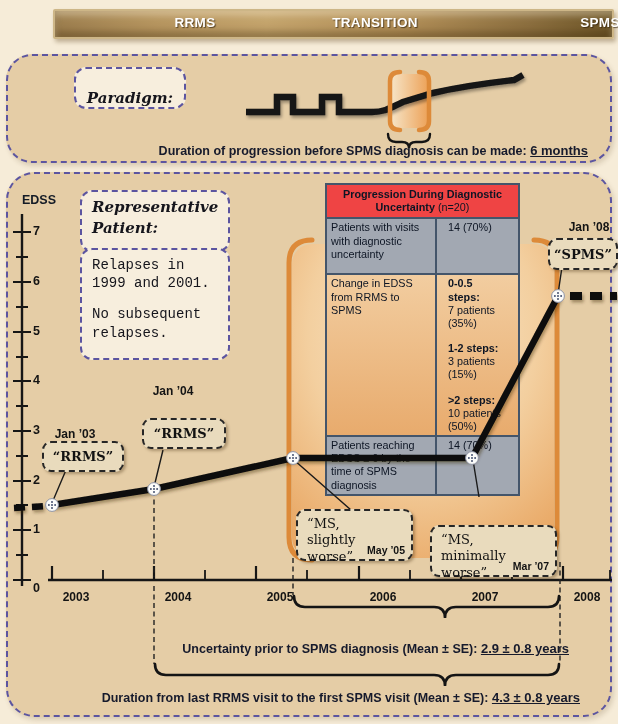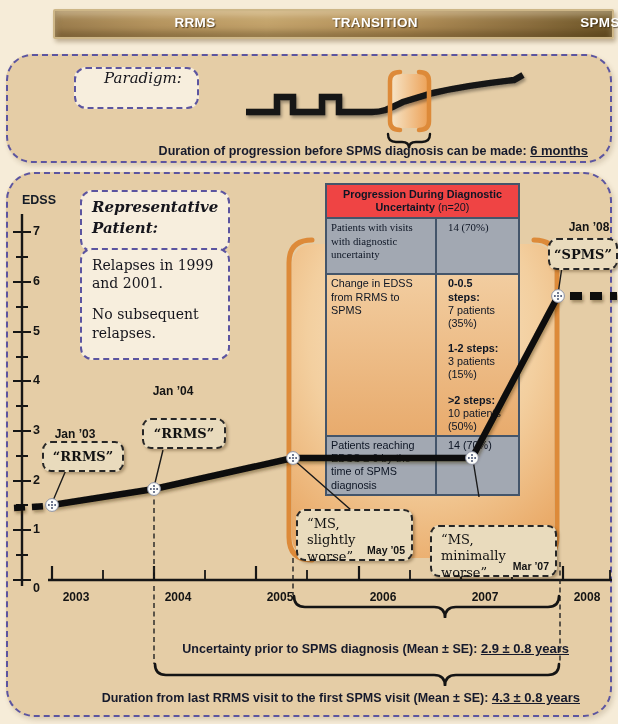--- a/index.html
+++ b/index.html
@@ -15,25 +15,25 @@
   .phase{position:absolute;top:4px;color:#fff;font-weight:bold;font-size:13.5px;letter-spacing:.3px;
     text-align:center;text-shadow:1px 1px 1px rgba(40,25,5,.65);}
 
   
   .panel{border:2px dashed #5c55a0;background:#e5cda6;box-shadow:2px 3px 5px rgba(90,60,20,.18);}
   #paradigm-panel{left:6px;top:54px;width:602px;height:105px;border-radius:26px;}
   #chart-panel{left:6px;top:172px;width:602px;height:541px;border-radius:28px;}
 
   .pbox{background:#f7eedd;border:2px dashed #5c55a0;border-radius:12px;color:#15151c;
     font-family:"DejaVu Serif",serif;}
-  #paradigm-box{left:74px;top:67px;width:108px;height:38px;display:flex;align-items:flex-start;justify-content:center;
-    font-style:italic;font-weight:normal;font-size:15px;padding-left:13px;}
+  #paradigm-box{left:74px;top:67px;width:108px;height:38px;display:flex;align-items:flex-end;justify-content:center;
+    font-style:italic;font-weight:bold;font-size:15px;}
   #repr-box{left:80px;top:190px;width:126px;height:48px;padding:5px 10px;
     font-style:italic;font-weight:bold;font-size:15px;line-height:1.4;}
-  #relapse-box{left:80px;top:248px;width:126px;height:96px;padding:6px 10px;font-size:14px;line-height:1.3;}
+  #relapse-box{left:80px;top:248px;width:126px;height:96px;padding:6px 10px;font-size:14px;line-height:1.3;font-family:Liberation Mono, monospace;}
   #relapse-box .para2{margin-top:13px;}
 
   
   .cap{color:#161a2c;font-size:12.5px;font-weight:bold;text-align:right;}
   .cap .val{text-decoration:underline;font-size:13px;}
   #paradigm-caption{left:48px;top:143px;width:540px;}
   #ann1{left:129px;top:641px;width:440px;font-weight:600;}
   #ann2{left:40px;top:690px;width:540px;font-weight:600;}
   .cap .valbig{font-weight:bold;text-decoration:underline;font-size:13px;}
 
@@ -53,21 +53,21 @@
   .datelab{font-size:12px;font-weight:bold;color:#141414;text-align:center;}
 
   
   #dx-table{left:325px;top:183px;width:195px;border:2.5px solid #44556a;background:#a2a8b2;
     font-size:10.8px;color:#0d1524;line-height:1.22;box-sizing:border-box;}
   .t-head{background:#ef4444;text-align:center;padding:3px 12px;border-bottom:2px solid #44556a;}
   .t-row{display:flex;border-bottom:2px solid #44556a;}
   .t-row:last-child{border-bottom:none;}
   .t-cell-l{width:100px;padding:2px 4px;border-right:2px solid #44556a;}
   .t-cell-r{flex:1;padding:2px 11px;}
-  .t-r1{min-height:54px;font-family:Liberation Serif, serif;}
+  .t-r1{min-height:54px;}
   .t-r2{min-height:122px;background:linear-gradient(180deg,#f2cda0,#e8ab6d);}
   .t-r3{min-height:52px;}
   .bold{font-weight:bold;}
   .vgroup{margin-bottom:12px;}
   .vgroup:last-child{margin-bottom:0;}
 
   svg{pointer-events:none;}
 </style>
 </head>
 <body>

